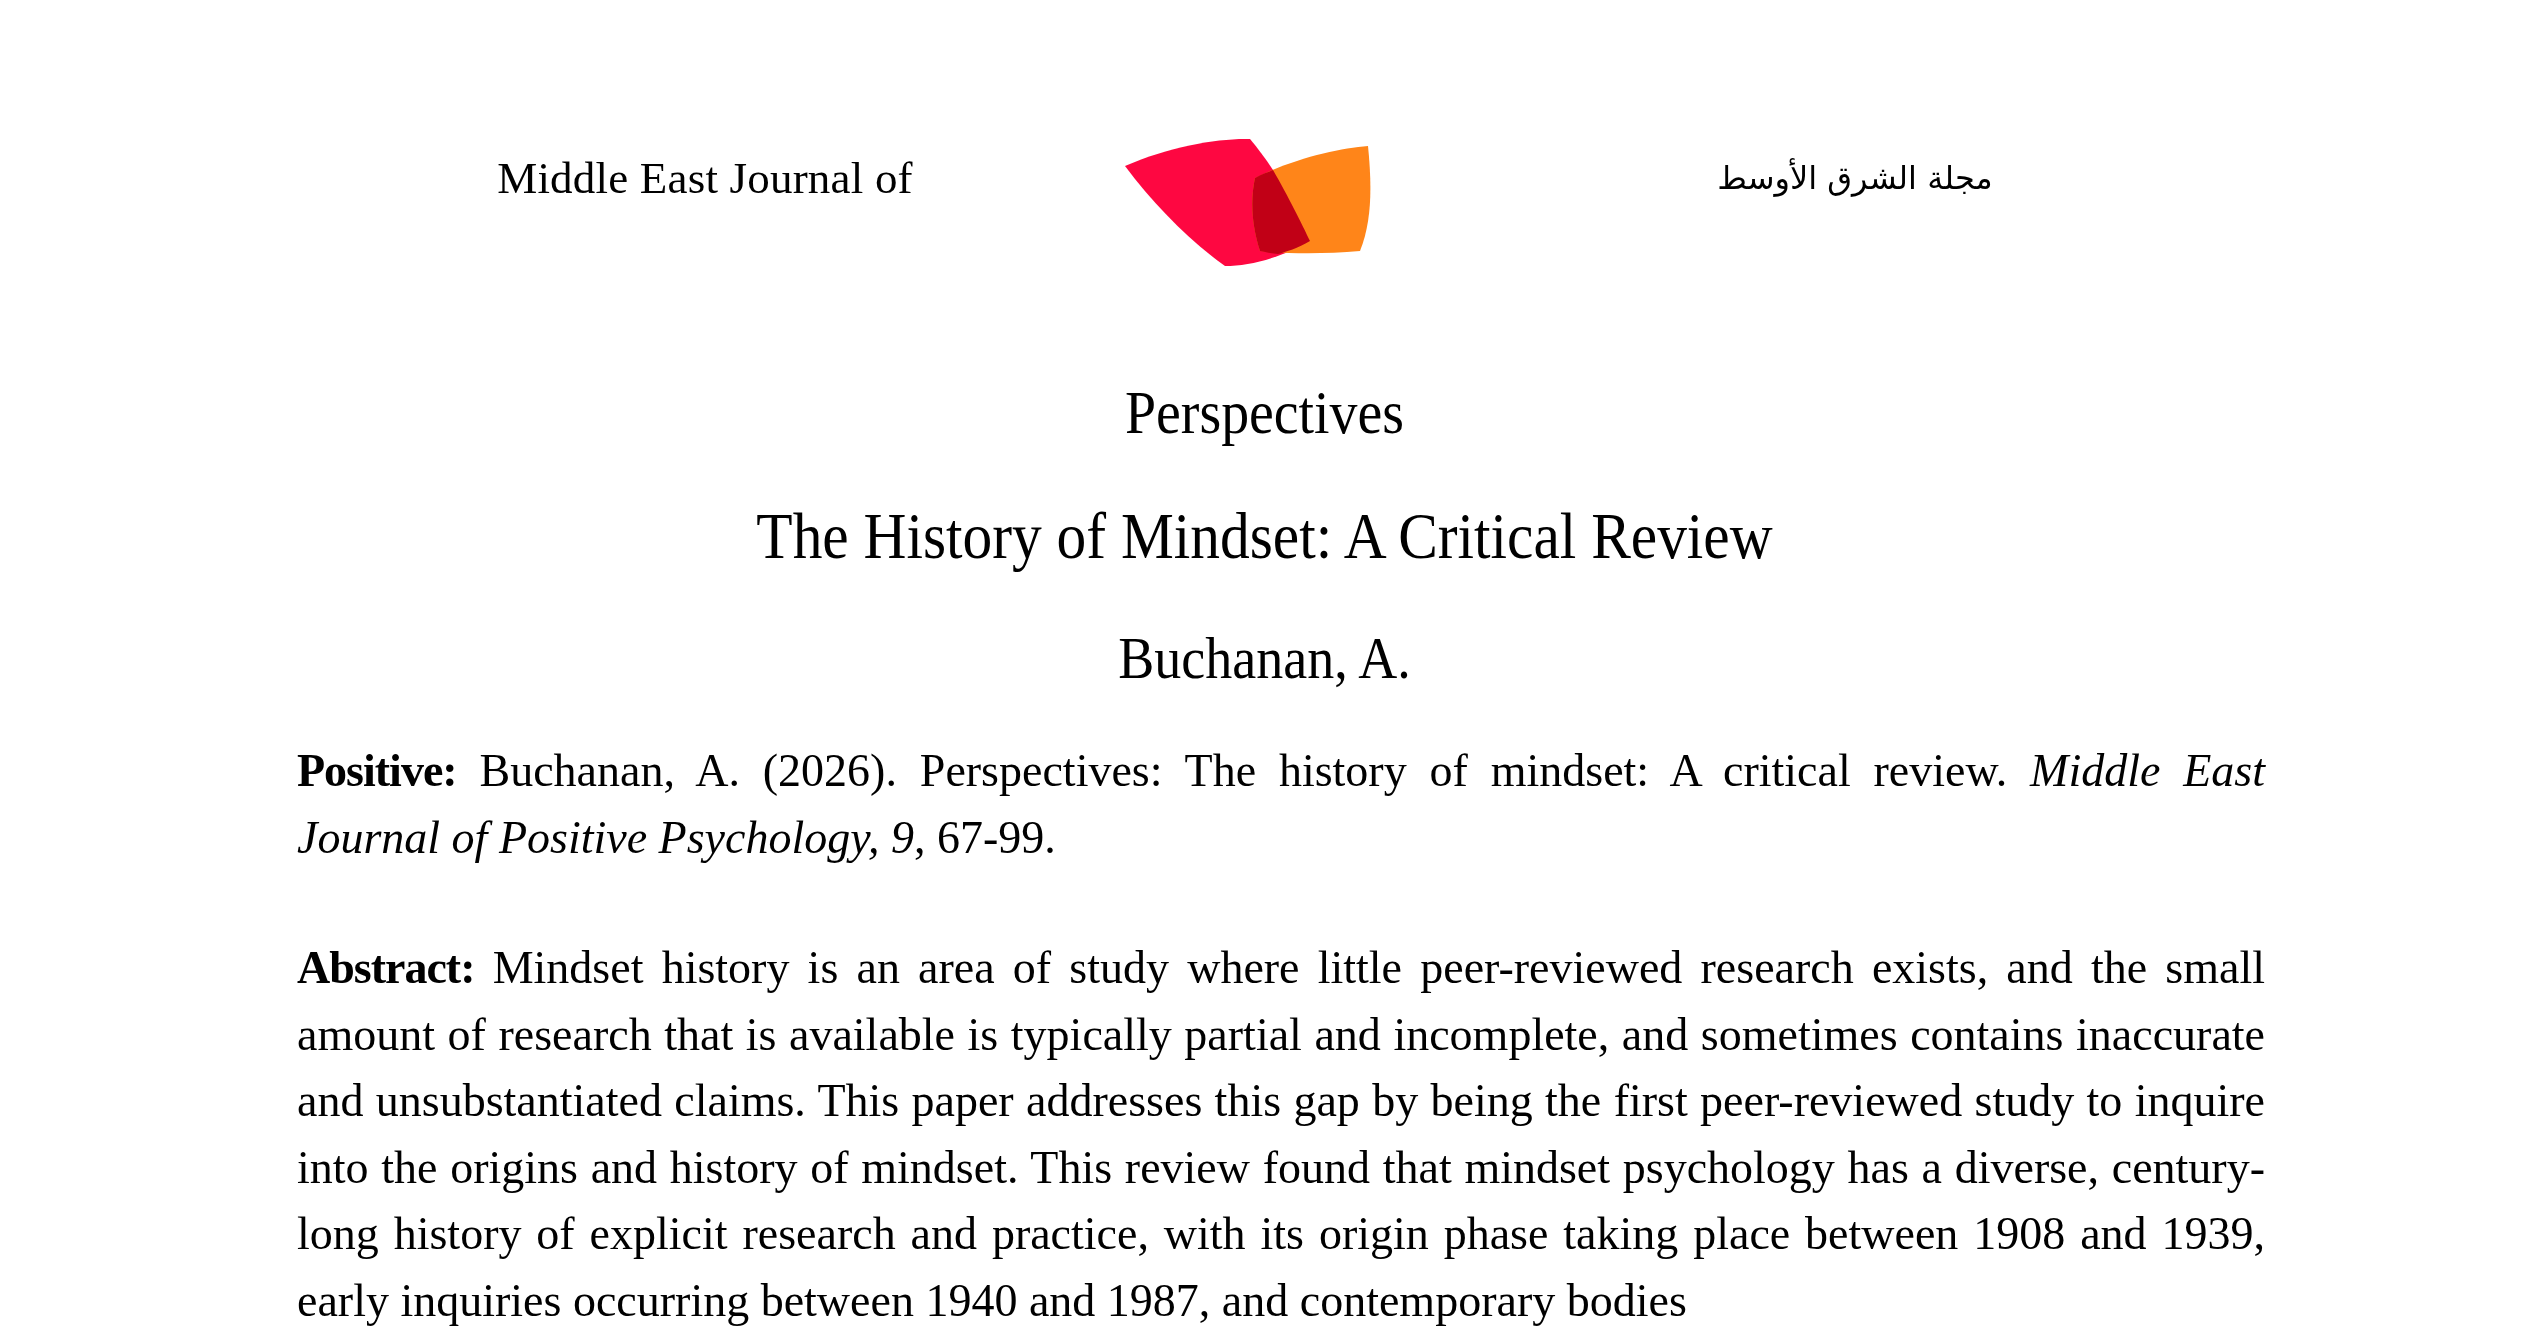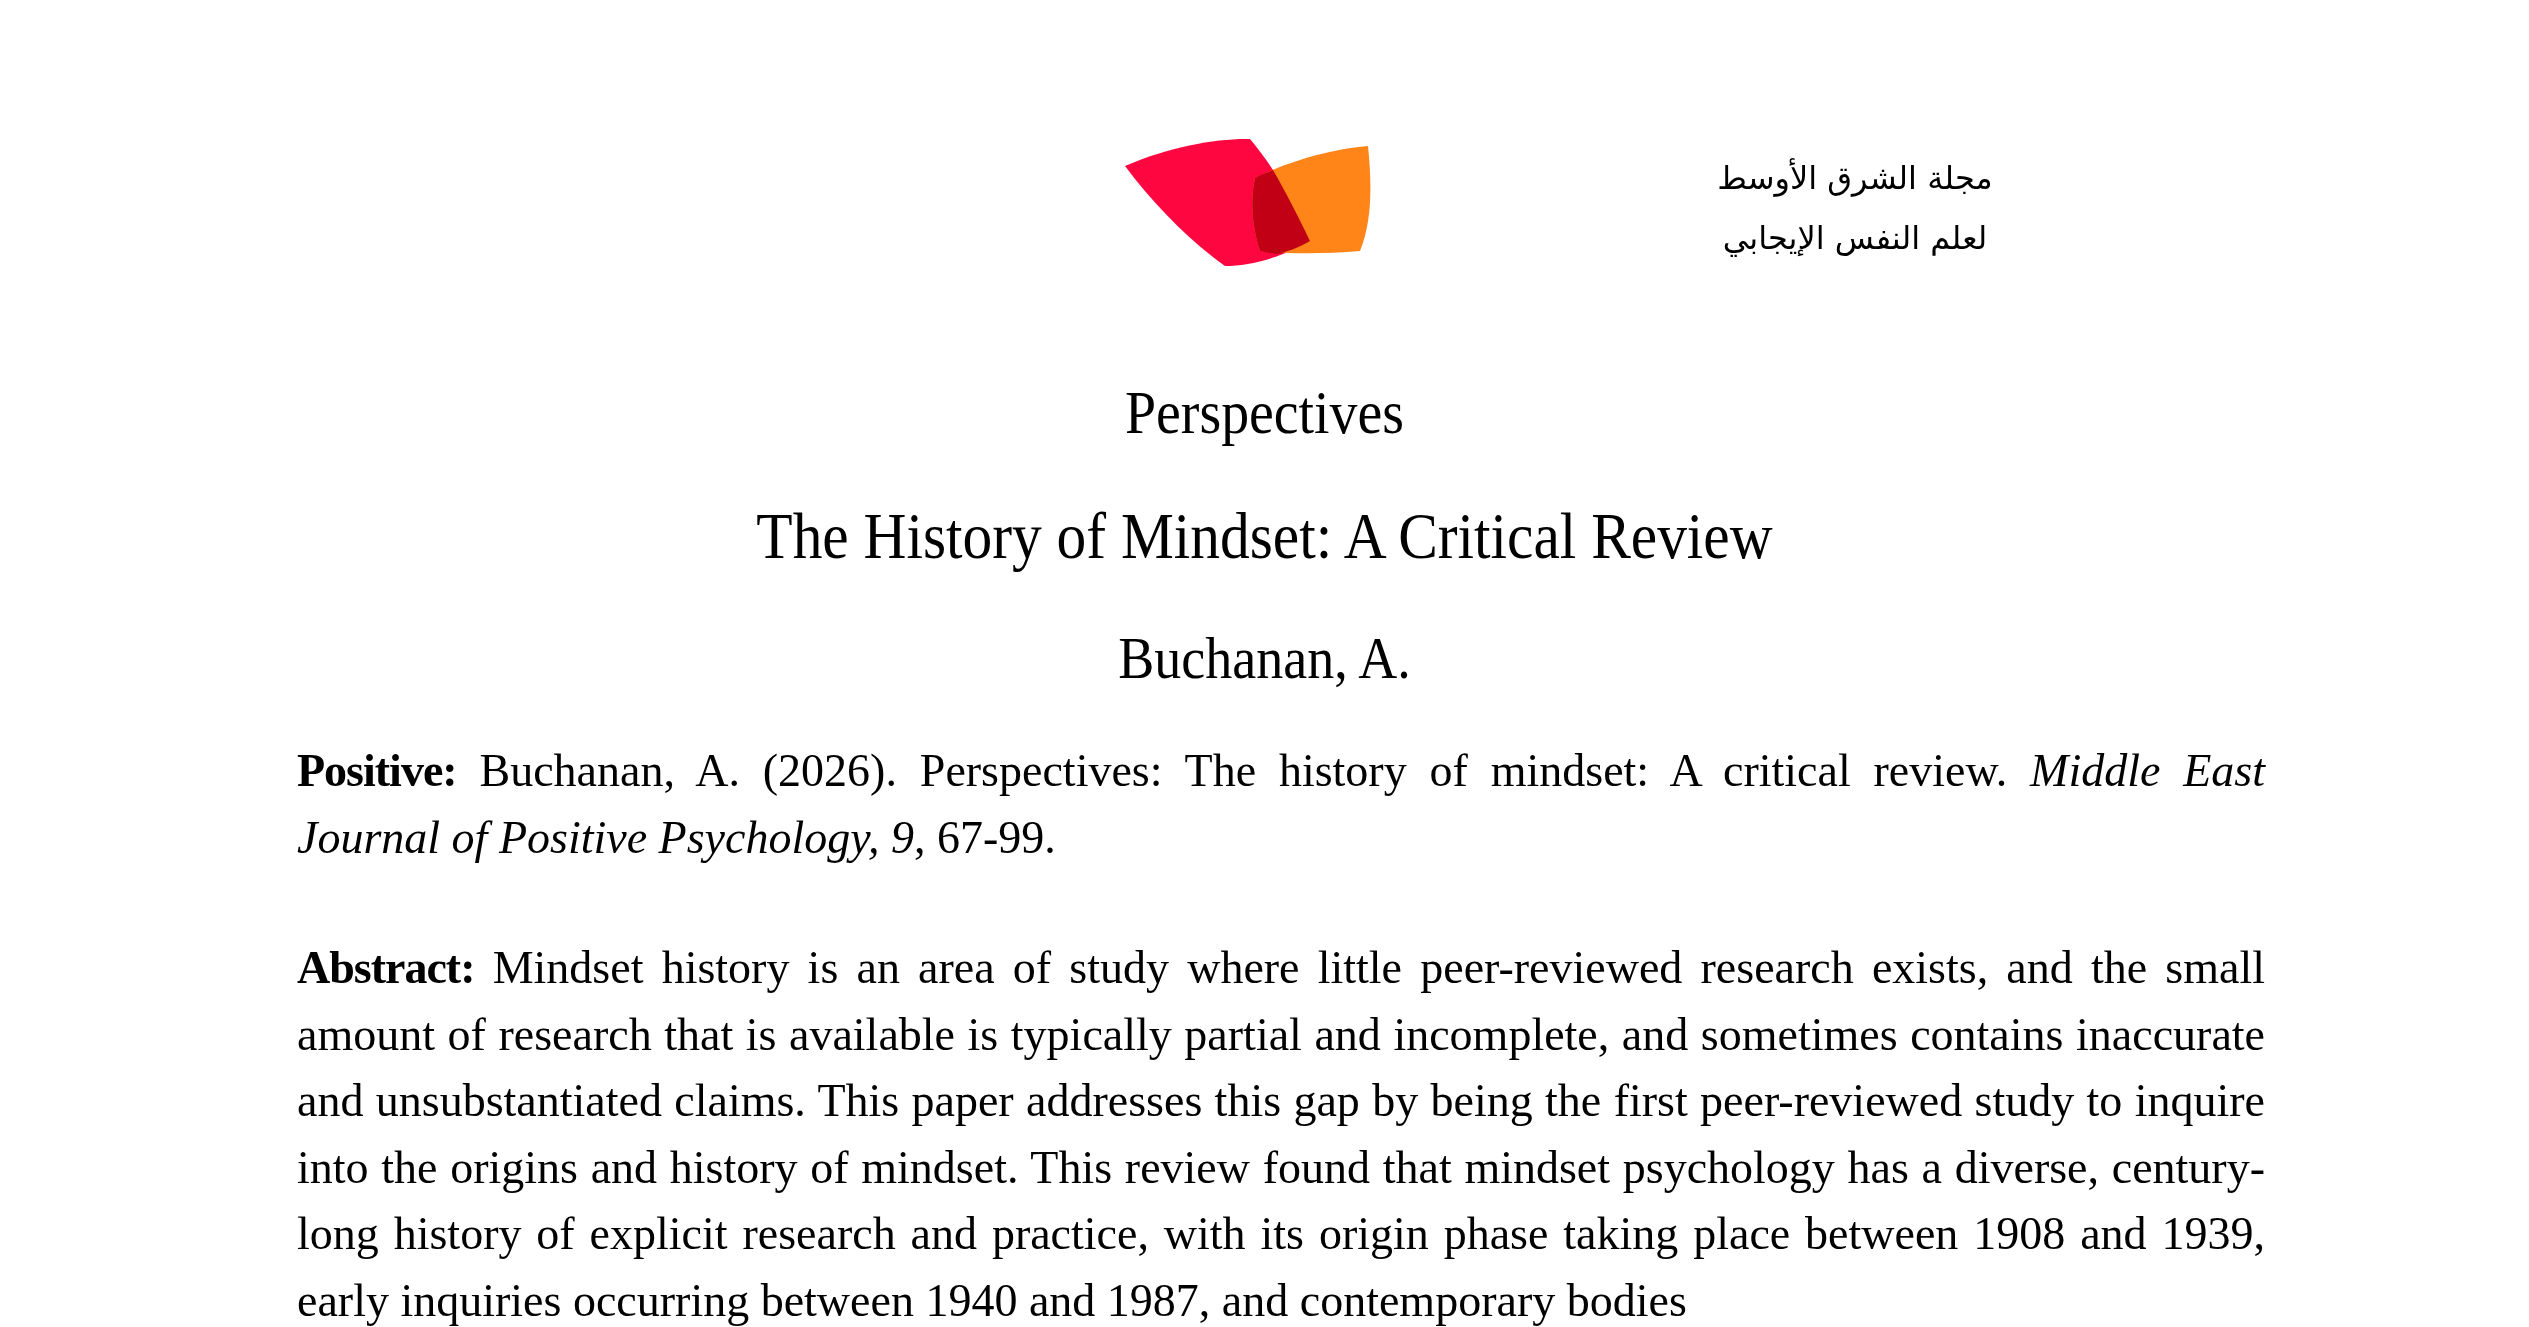--- a/index.html
+++ b/index.html
@@ -99,36 +99,36 @@
     .abstract { top: 935px; }
     .label-bold { font-weight: bold; letter-spacing: -1px; }
     .ital { font-style: italic; }
   </style>
 </head>
 <body>
 
 <div class="page">
 
   <div class="journal-en">
+    <span>Middle East Journal of</span>
   </div>
 
   <div class="logo">
     <svg width="270" height="135" viewBox="0 0 270 135" xmlns="http://www.w3.org/2000/svg">
 
       <path d="M15 30 C 60 10, 110 2, 140 3 C 175 45, 195 90, 200 105 C 170 122, 140 130, 115 130 C 80 105, 45 70, 15 30 Z" fill="#FE0741"></path>
 
       <path d="M145 42 C 185 22, 230 12, 258 10 C 262 50, 262 85, 250 115 C 215 118, 180 118, 150 115 C 142 90, 140 65, 145 42 Z" fill="#FF8519"></path>
 
       <path d="M145 42 C 152 38, 158 36, 163 34 C 178 60, 192 88, 200 105 C 188 112, 176 116, 168 118 C 160 117, 154 116, 150 115 C 142 90, 140 65, 145 42 Z" fill="#C10016"></path>
     </svg>
   </div>
 
   <div class="journal-ar">
     <span>مجلة الشرق الأوسط</span>
-    <span>لعلم النفس الإيجابي</span>
   </div>
 
   <div class="section-label">Perspectives</div>
   <h1 class="article-title">The History of Mindset: A Critical Review</h1>
   <div class="author">Buchanan, A.</div>
 
   <p class="block citation" style="margin:0;">
     <span class="label-bold">Positive:</span><span> Buchanan, A. (2026). Perspectives: The history of mindset: A critical review. </span><span class="ital">Middle East Journal of Positive Psychology, 9</span><span>, 67-99.</span>
   </p>
 

